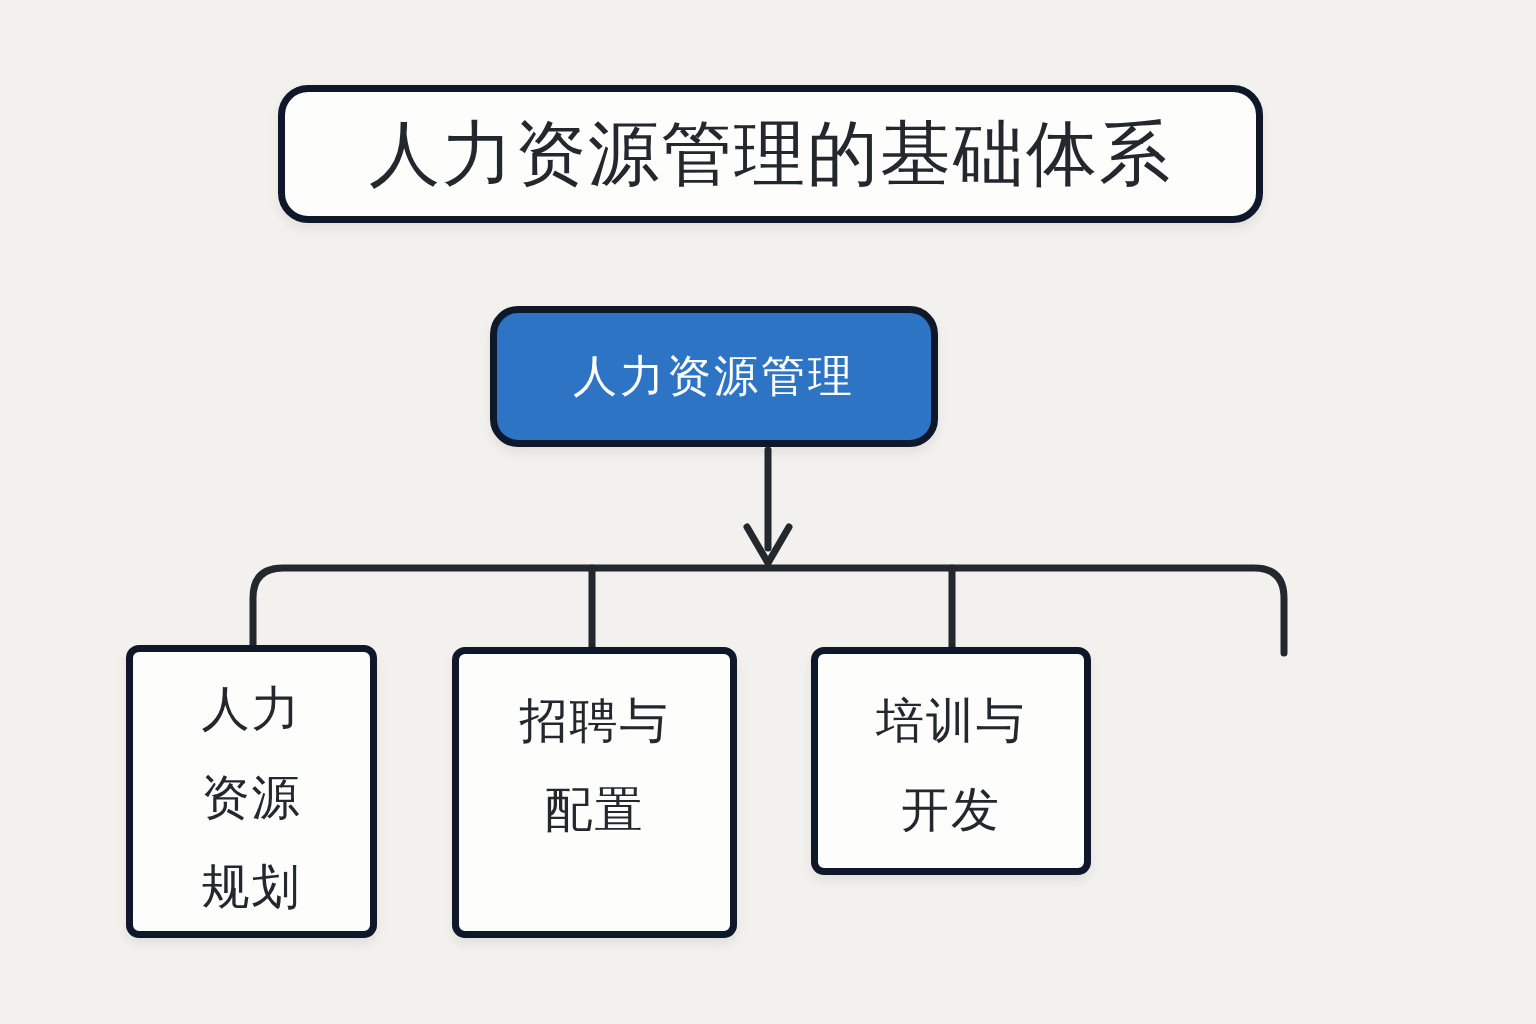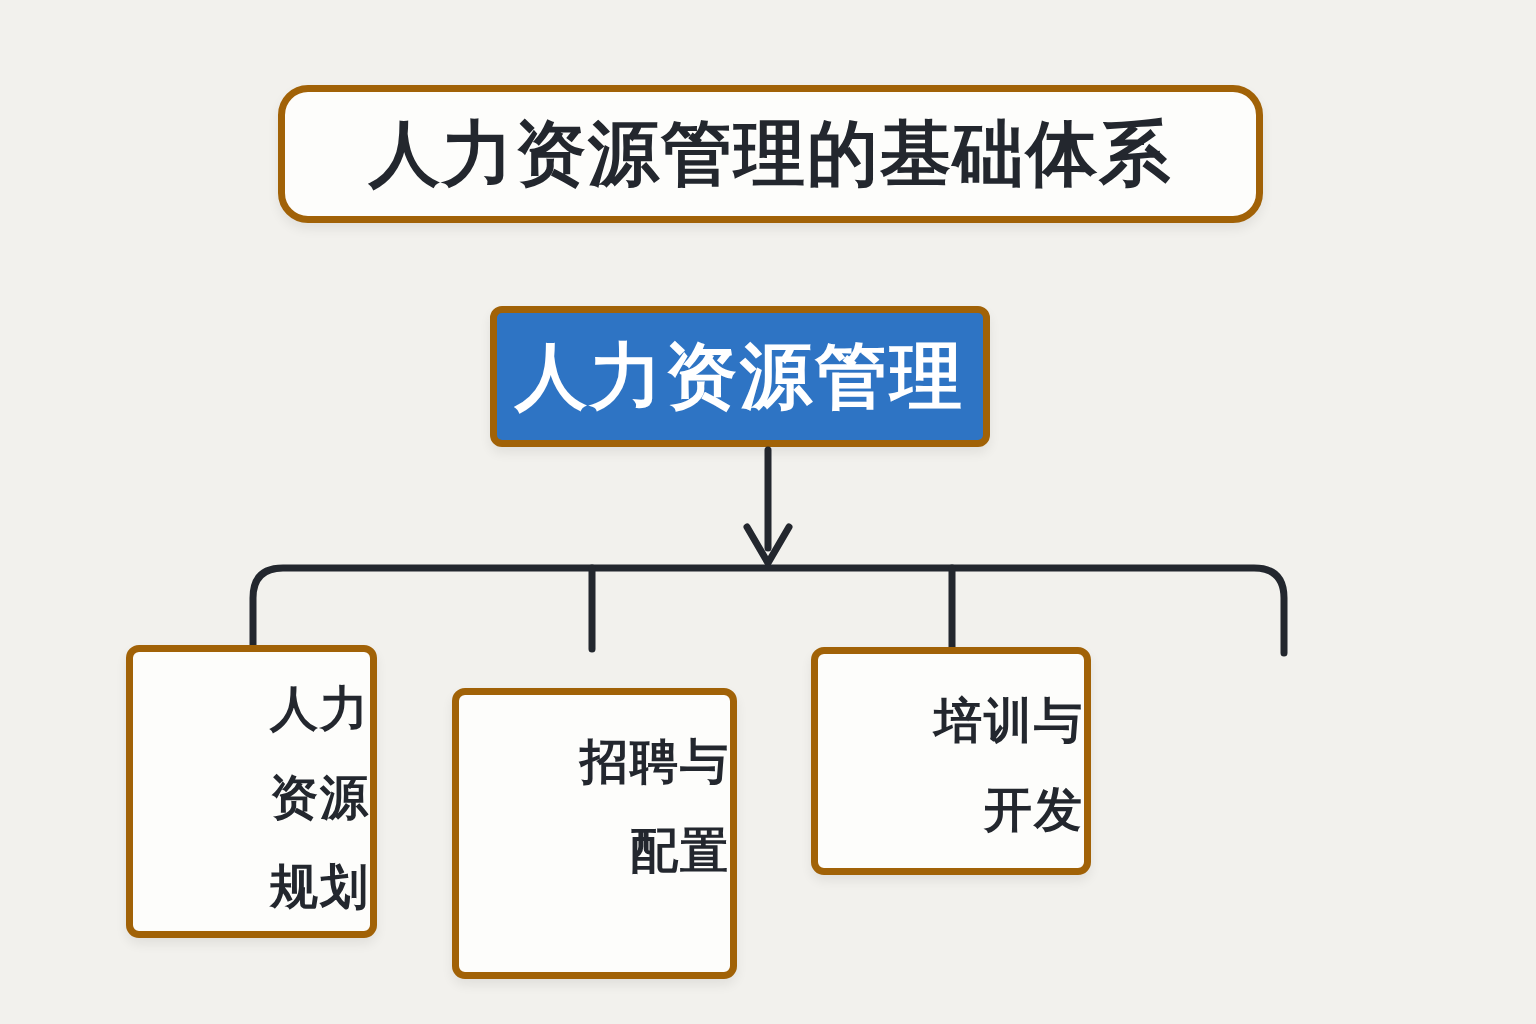--- a/index.html
+++ b/index.html
@@ -10,51 +10,51 @@
   .canvas{
     position:relative;
     width:1536px;height:1024px;
     background:#f2f1ed;
     overflow:hidden;
   }
   .node{
     position:absolute;
     box-sizing:border-box;
     background:#fdfdfb;
-    border:7px solid #a16207;
+    border:7px solid #0f172a;
     color:#23272e;
-    font-weight:700;
-    text-align:right;
+    font-weight:400;
+    text-align:center;
     box-shadow:0 6px 12px rgba(0,0,0,0.07);
   }
   .title-box{
     left:278px;top:85px;width:985px;height:138px;
     border-radius:30px;
     display:flex;align-items:center;justify-content:center;
     font-size:71px;
     letter-spacing:2px;
   }
   .root-box{
-    left:490px;top:306px;width:500px;height:141px;
-    border-radius:12px;
+    left:490px;top:306px;width:448px;height:141px;
+    border-radius:28px;
     display:flex;align-items:center;justify-content:center;
-    font-size:72px;
+    font-size:44px;
     color:#ffffff;
     letter-spacing:3px;
   }
   .child{
     border-radius:13px;
     font-size:48px;
     line-height:89px;
     padding-top:22px;
     white-space:pre-line;
     letter-spacing:2px;
   }
   .c1{left:126px;top:645px;width:251px;height:293px;padding-top:12px;}
-  .c2{left:452px;top:647px;width:285px;height:291px;margin-top:41px;}
+  .c2{left:452px;top:647px;width:285px;height:291px;}
   .c3{left:811px;top:647px;width:280px;height:228px;}
   .c4{left:1156px;top:651px;width:255px;height:288px;}
   svg.connectors{
     position:absolute;left:0;top:0;
     pointer-events:none;
   }
 </style>
 </head>
 <body>
 

